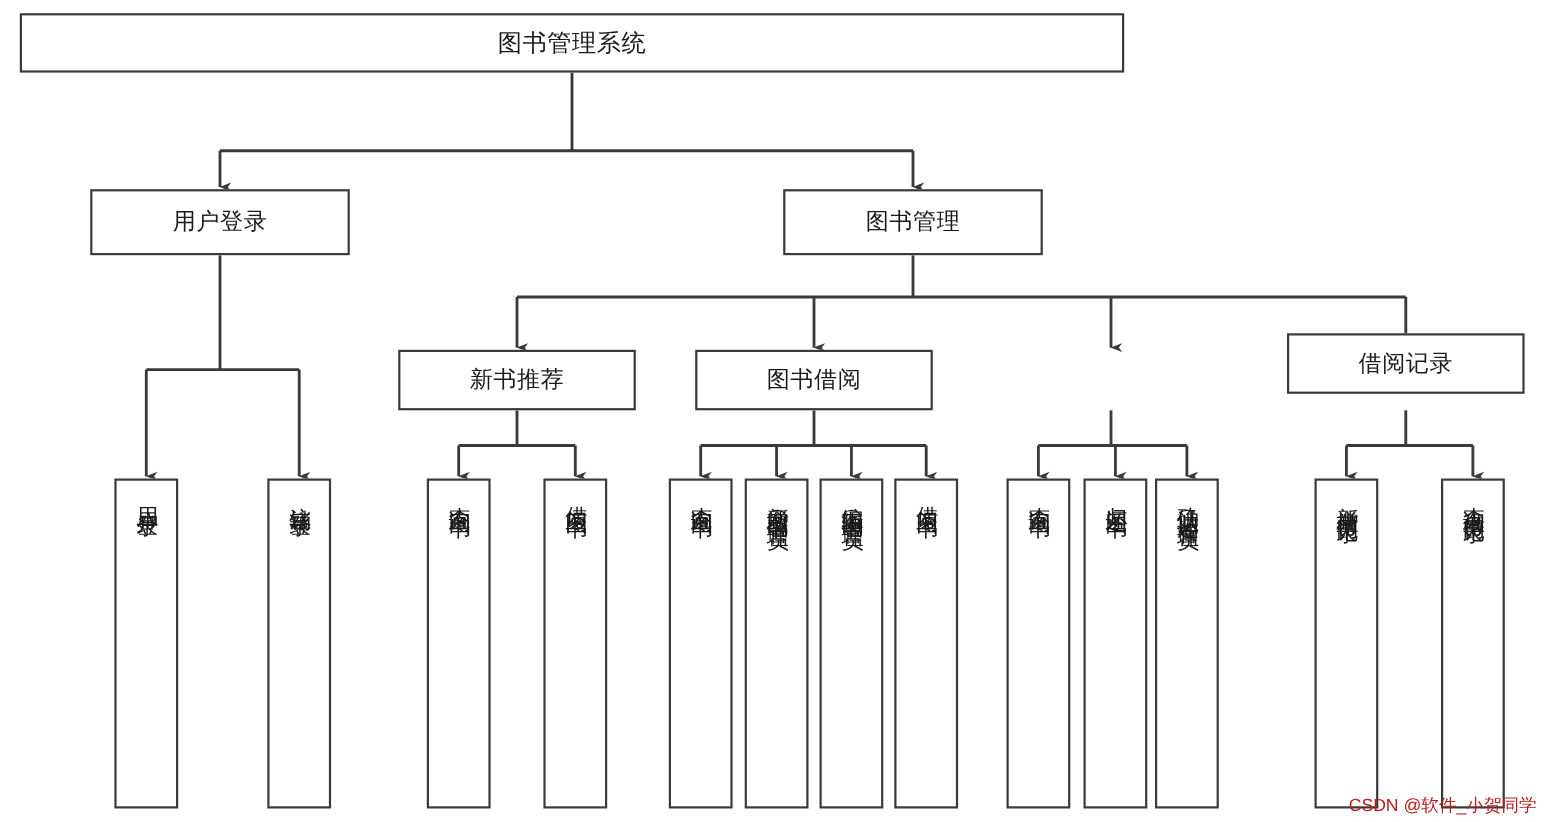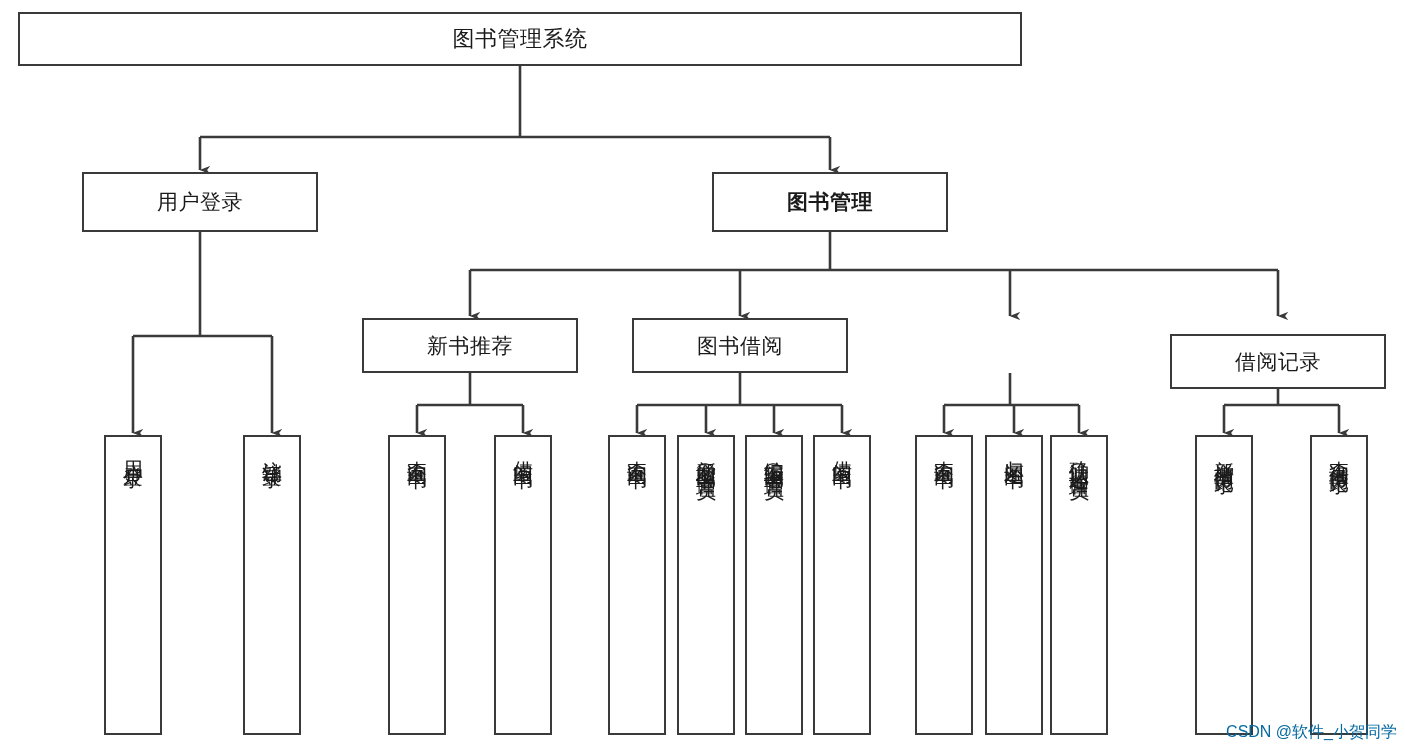--- a/index.html
+++ b/index.html
@@ -65,21 +65,21 @@
     line-height: 1.05;
     letter-spacing: 3px;
     white-space: nowrap;
     margin-top: 4px;
   }
   .watermark {
     position: absolute;
     right: 8px;
     bottom: 4px;
     font-size: 16px;
-    color: #0369a1;
+    color: #b91c1c;
     z-index: 5;
     white-space: nowrap;
     user-select: none;
   }
 </style>
 </head>
 <body>
 
 <div id="diagram-canvas">
 
@@ -135,31 +135,31 @@
     </g>
   </svg>
 
   <div class="node root horiz" style="left:18px; top:12px; width:1004px; height:54px;">
     <span class="node-label">图书管理系统</span>
   </div>
 
   <div class="node horiz" style="left:82px; top:172px; width:236px; height:60px;">
     <span class="node-label">用户登录</span>
   </div>
-  <div class="node horiz" style="left:712px; top:172px; width:236px; height:60px;font-weight:bold;">
+  <div class="node horiz" style="left:712px; top:172px; width:236px; height:60px;">
     <span class="node-label">图书管理</span>
   </div>
 
   <div class="node horiz" style="left:632px; top:318px; width:216px; height:55px;">
     <span class="node-label">图书借阅</span>
   </div>
   <div class="node horiz" style="left:362px; top:318px; width:216px; height:55px;">
     <span class="node-label">新书推荐</span>
   </div>
-  <div class="node horiz" style="left:1170px; top:334px; width:216px; height:55px;">
+  <div class="node horiz" style="left:1170px; top:303px; width:216px; height:55px;">
     <span class="node-label">借阅记录</span>
   </div>
 
   <div class="node vert" style="left:104px; top:435px; width:58px; height:300px;">
     <span class="node-label">用户登录</span>
   </div>
   <div class="node vert" style="left:243px; top:435px; width:58px; height:300px;">
     <span class="node-label">注销登录</span>
   </div>
 

